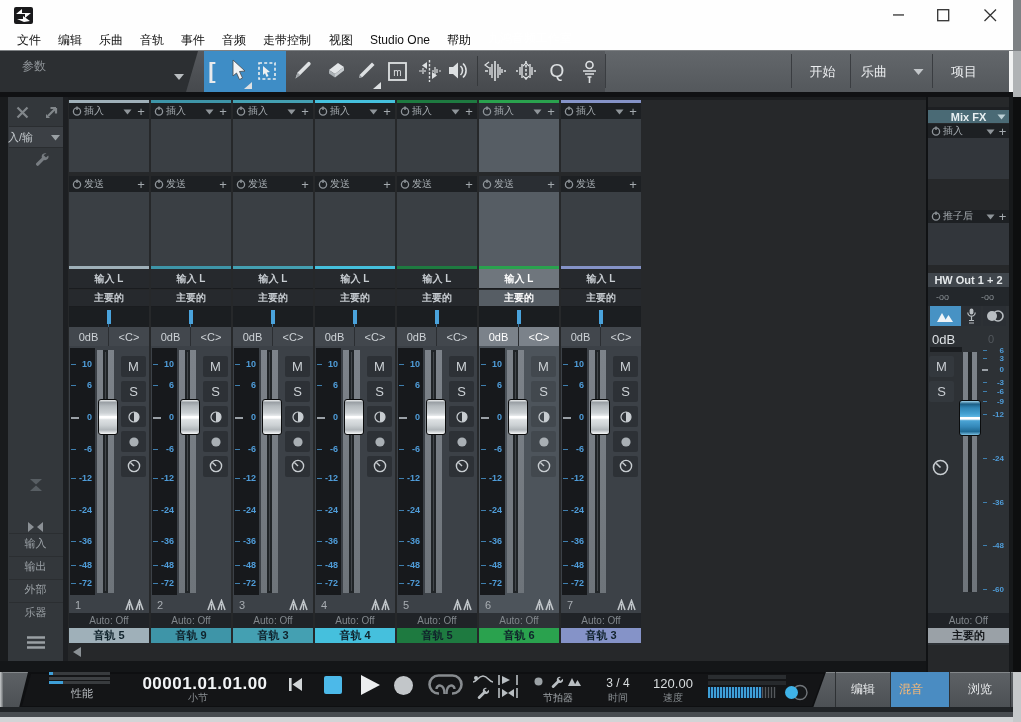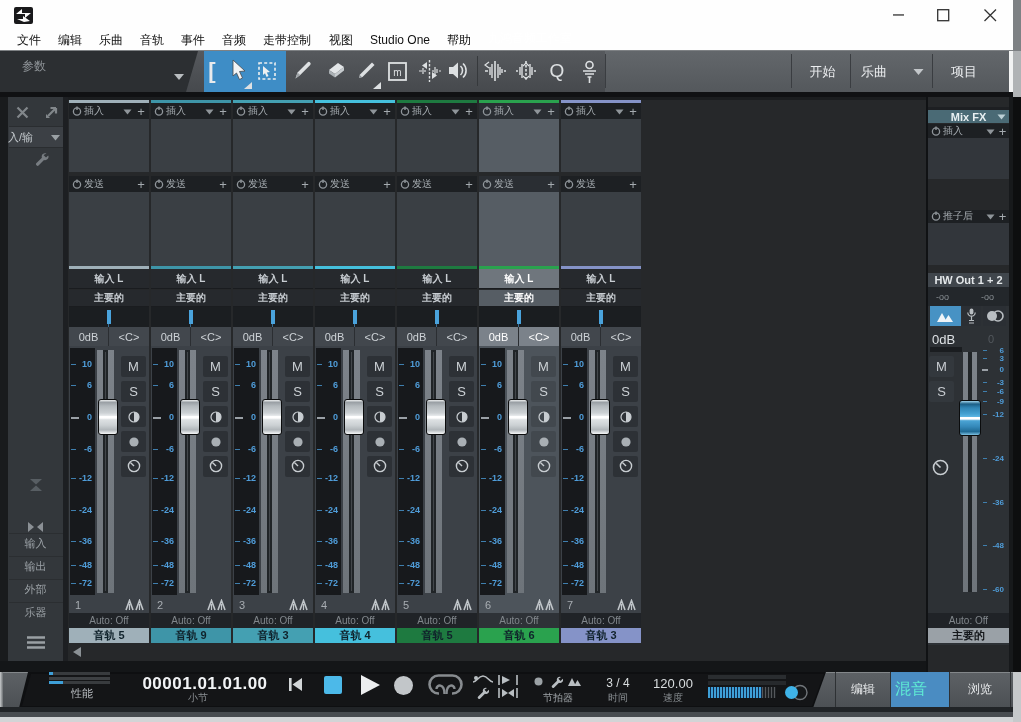--- a/index.html
+++ b/index.html
@@ -873,18 +873,18 @@
 <svg style="left:783px;top:684px" width="26" height="17" viewBox="0 0 26 17">
 <circle cx="17" cy="8.5" r="7" fill="#16181a" stroke="#71767a" stroke-width="1.4"></circle>
 <circle cx="8.5" cy="8.5" r="6.5" fill="#3fb3e8"></circle>
 </svg>
 <div style="left:835px;top:672px;width:1px;height:35px;background:#2e3134"></div>
 <div style="left:890px;top:672px;width:1px;height:35px;background:#2e3134"></div>
 <div style="left:949px;top:672px;width:1px;height:35px;background:#2e3134"></div>
 <div style="left:1010px;top:672px;width:1px;height:35px;background:#2e3134"></div>
 <div style="left:891px;top:672px;width:58px;height:35px;background:#4a8cc2"></div>
 <div style="left:836px;top:672px;width:54px;height:35px;color:#e8eaec;font-size:12px;display:flex;align-items:center;justify-content:center">编辑</div>
-<div style="left:891px;top:672px;width:40px;height:35px;color:#5eead4;font-size:16px;display:flex;align-items:center;justify-content:center">混音</div>
+<div style="left:891px;top:672px;width:40px;height:35px;color:#fdba74;font-size:12px;display:flex;align-items:center;justify-content:center">混音</div>
 <div style="left:950px;top:672px;width:60px;height:35px;color:#e8eaec;font-size:12px;display:flex;align-items:center;justify-content:center">浏览</div>
 <div style="left:0px;top:707px;width:1021px;height:5px;background:#212427"></div>
 <div style="left:0px;top:712px;width:1021px;height:5px;background:#484c50"></div>
 <div style="left:0px;top:717px;width:1021px;height:5px;background:#d2d4d6"></div>
 <div style="left:1013px;top:672px;width:8px;height:50px;background:#c6c9cb"></div>
 </div>
 </body></html>

